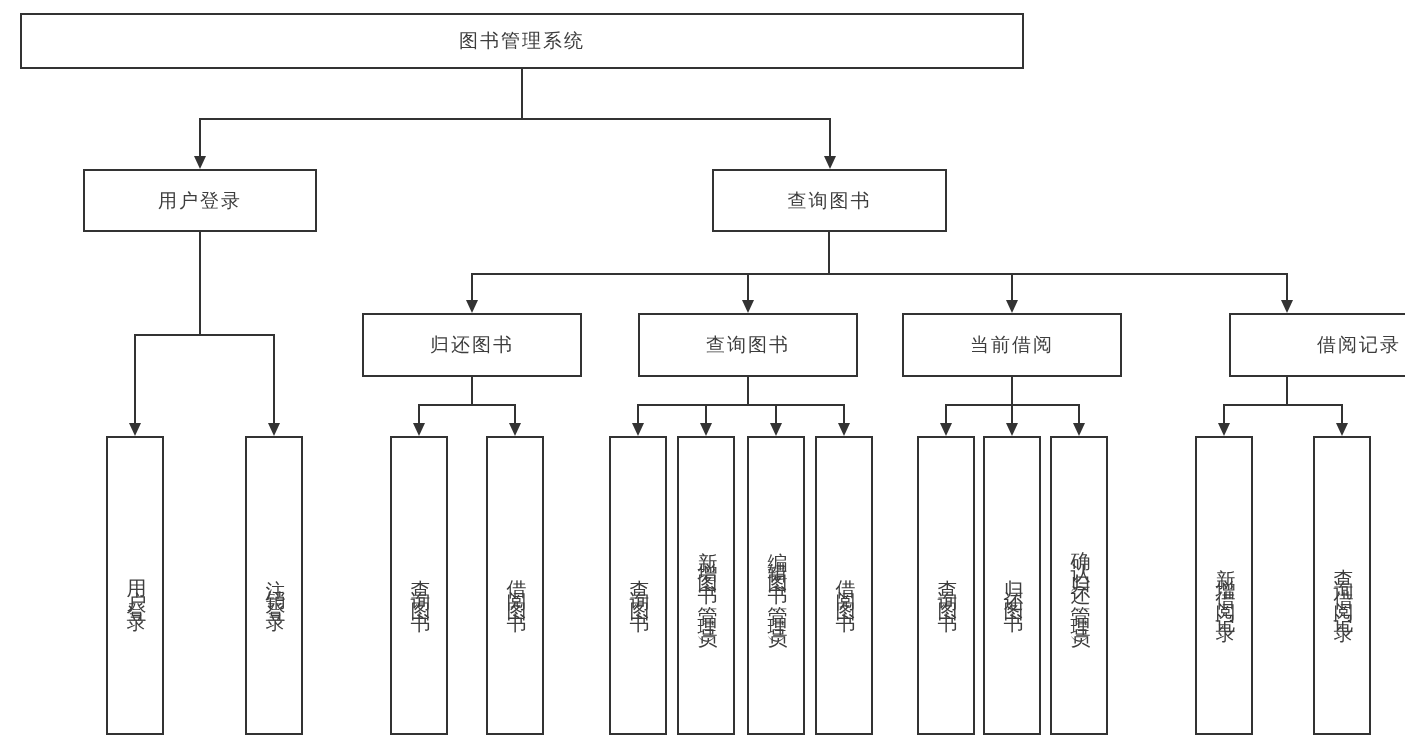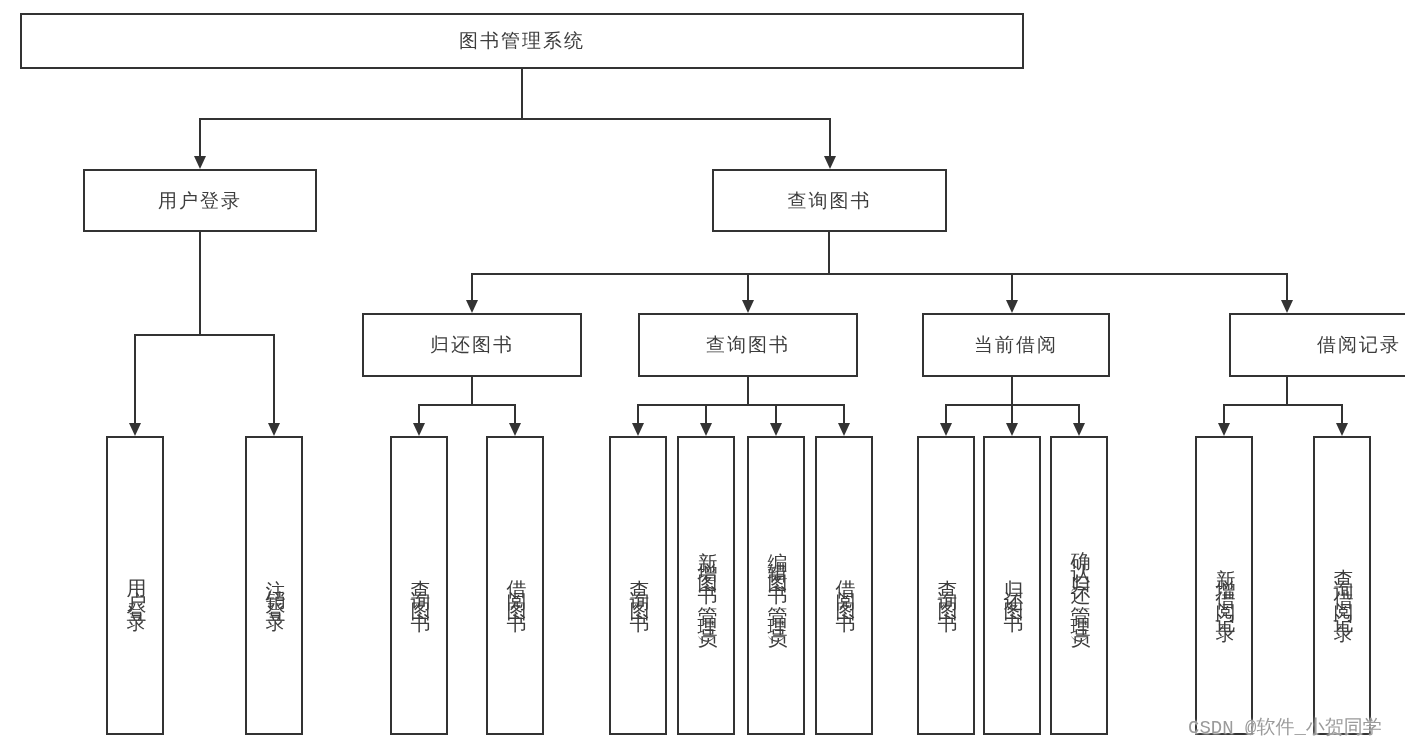--- a/index.html
+++ b/index.html
@@ -96,21 +96,21 @@
   <div class="ar" style="left:1006px;top:300px"></div>
   <div class="vl" style="left:1286px;top:273px;height:27px"></div>
   <div class="ar" style="left:1281px;top:300px"></div>
 
   <div class="box" style="left:362px;top:313px;width:220px;height:64px">
     <span>归还图书</span>
   </div>
   <div class="box" style="left:638px;top:313px;width:220px;height:64px">
     <span>查询图书</span>
   </div>
-  <div class="box" style="left:922px;top:313px;width:188px;height:64px">
+  <div class="box" style="left:902px;top:313px;width:220px;height:64px">
     <span>当前借阅</span>
   </div>
   <div class="box" style="left:1229px;top:313px;width:260px;height:64px">
     <span>借阅记录</span>
   </div>
 
   <div class="vl" style="left:471px;top:377px;height:27px"></div>
   <div class="hl" style="left:418px;top:404px;width:98px"></div>
   <div class="vl" style="left:418px;top:404px;height:19px"></div>
   <div class="ar" style="left:413px;top:423px"></div>
@@ -181,15 +181,14 @@
     <span>确认归还（管理员）</span>
   </div>
 
   <div class="box leaf" style="left:1195px;top:436px;width:58px;height:299px">
     <span>新增借阅记录</span>
   </div>
   <div class="box leaf" style="left:1313px;top:436px;width:58px;height:299px">
     <span>查询借阅记录</span>
   </div>
 
-  <div class="watermark">CSDN @软件_小贺同学</div>
 
 </div>
 
 </body></html>

